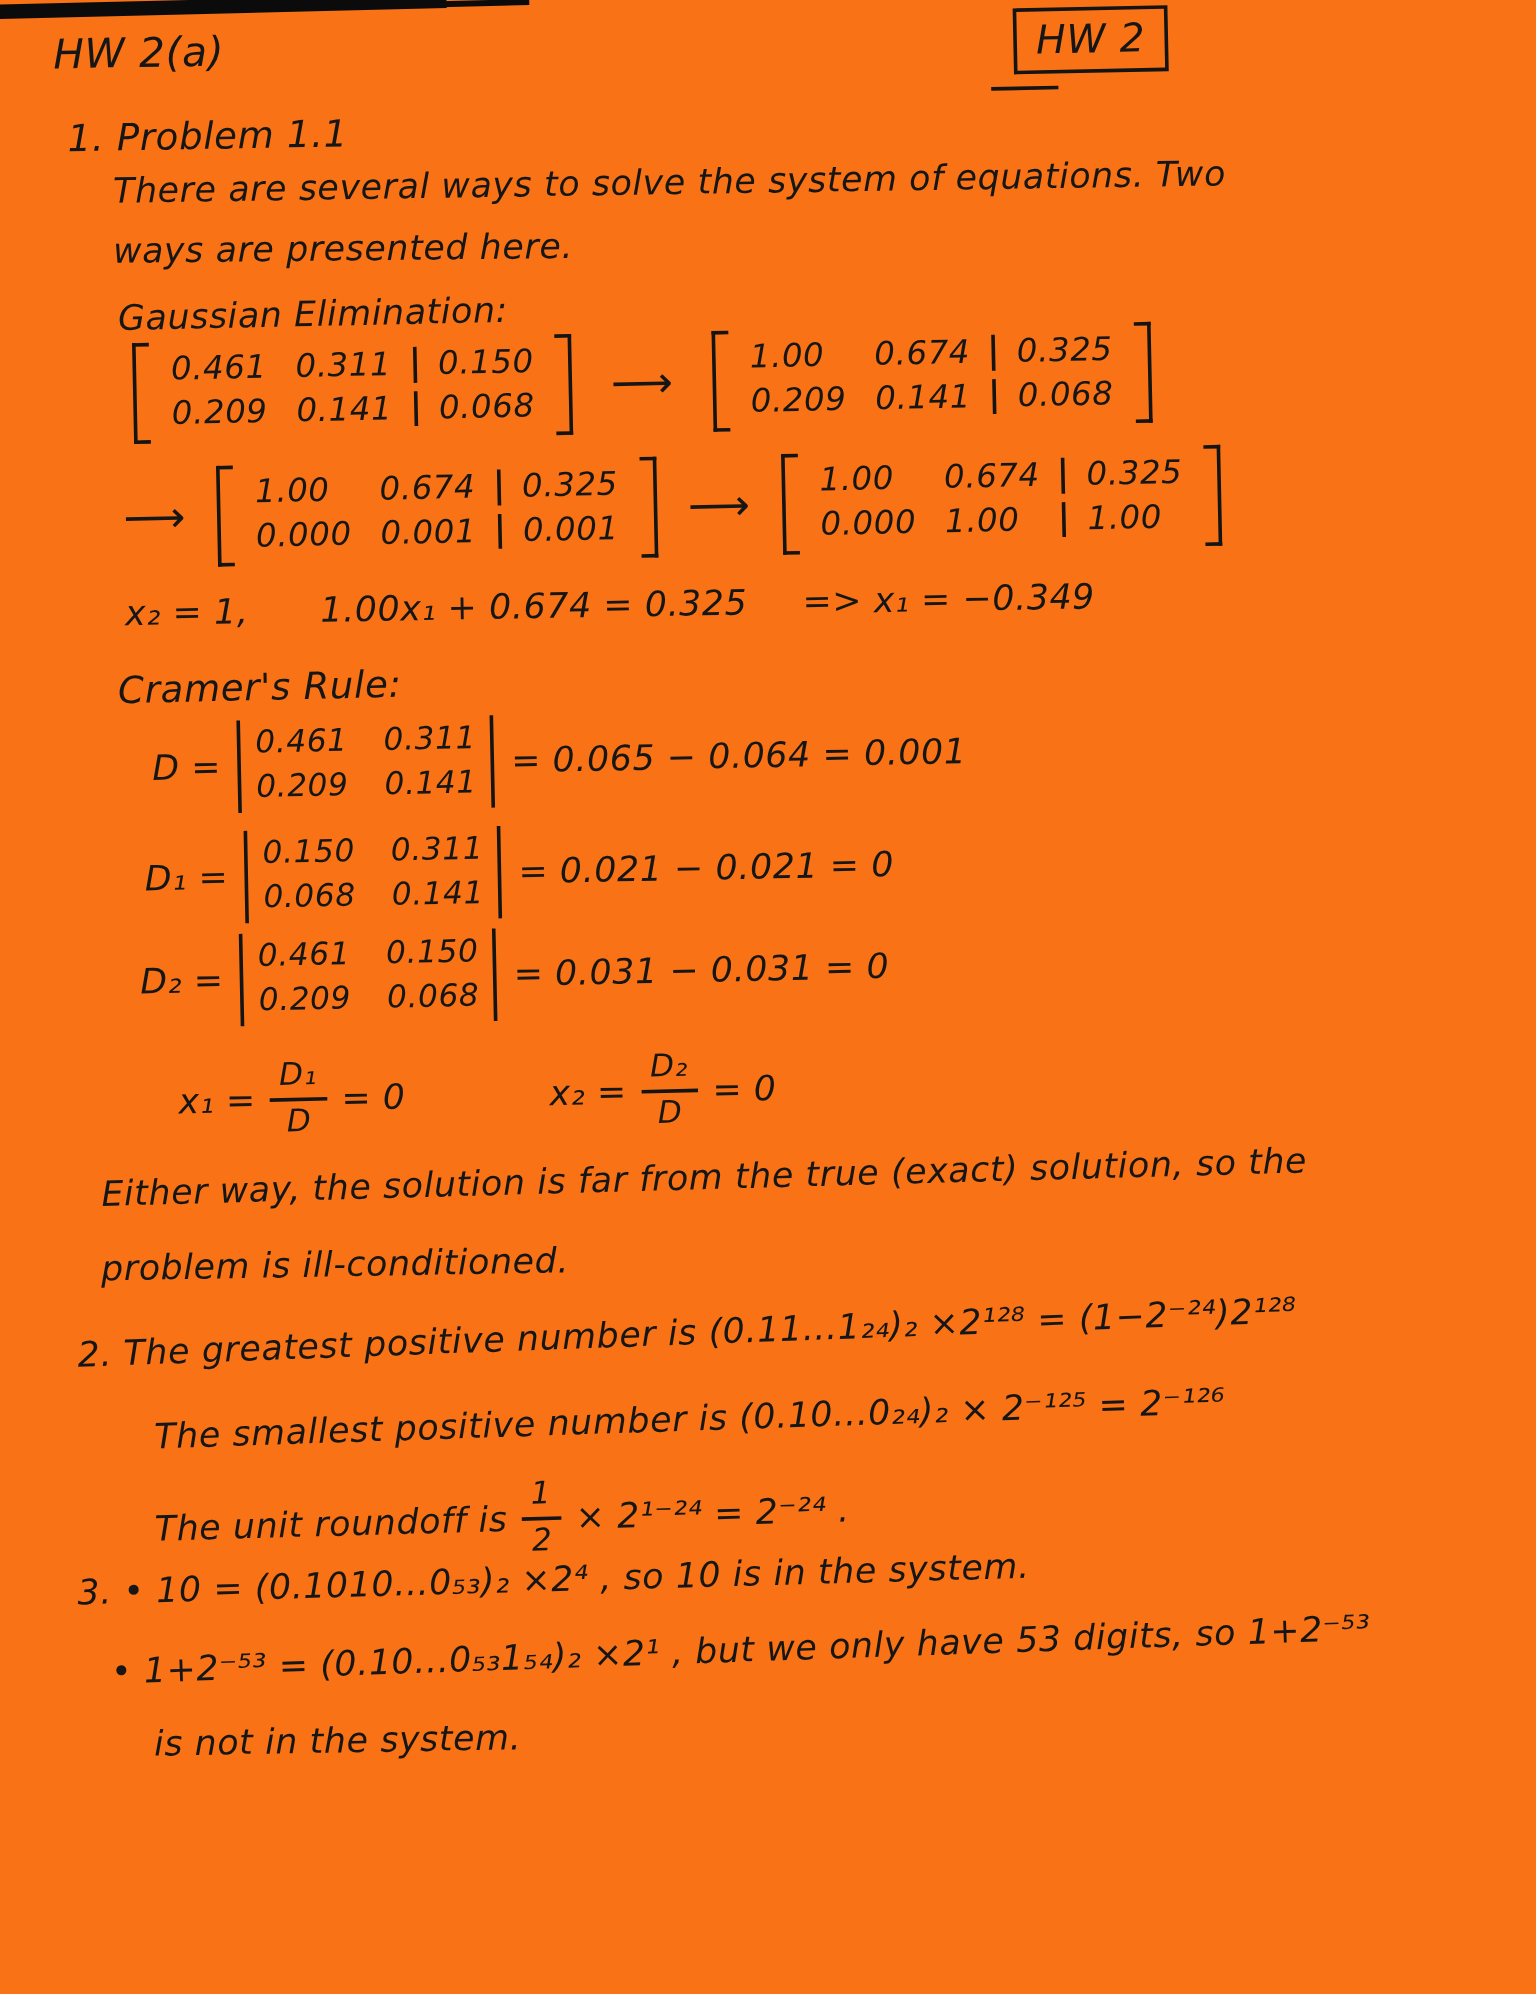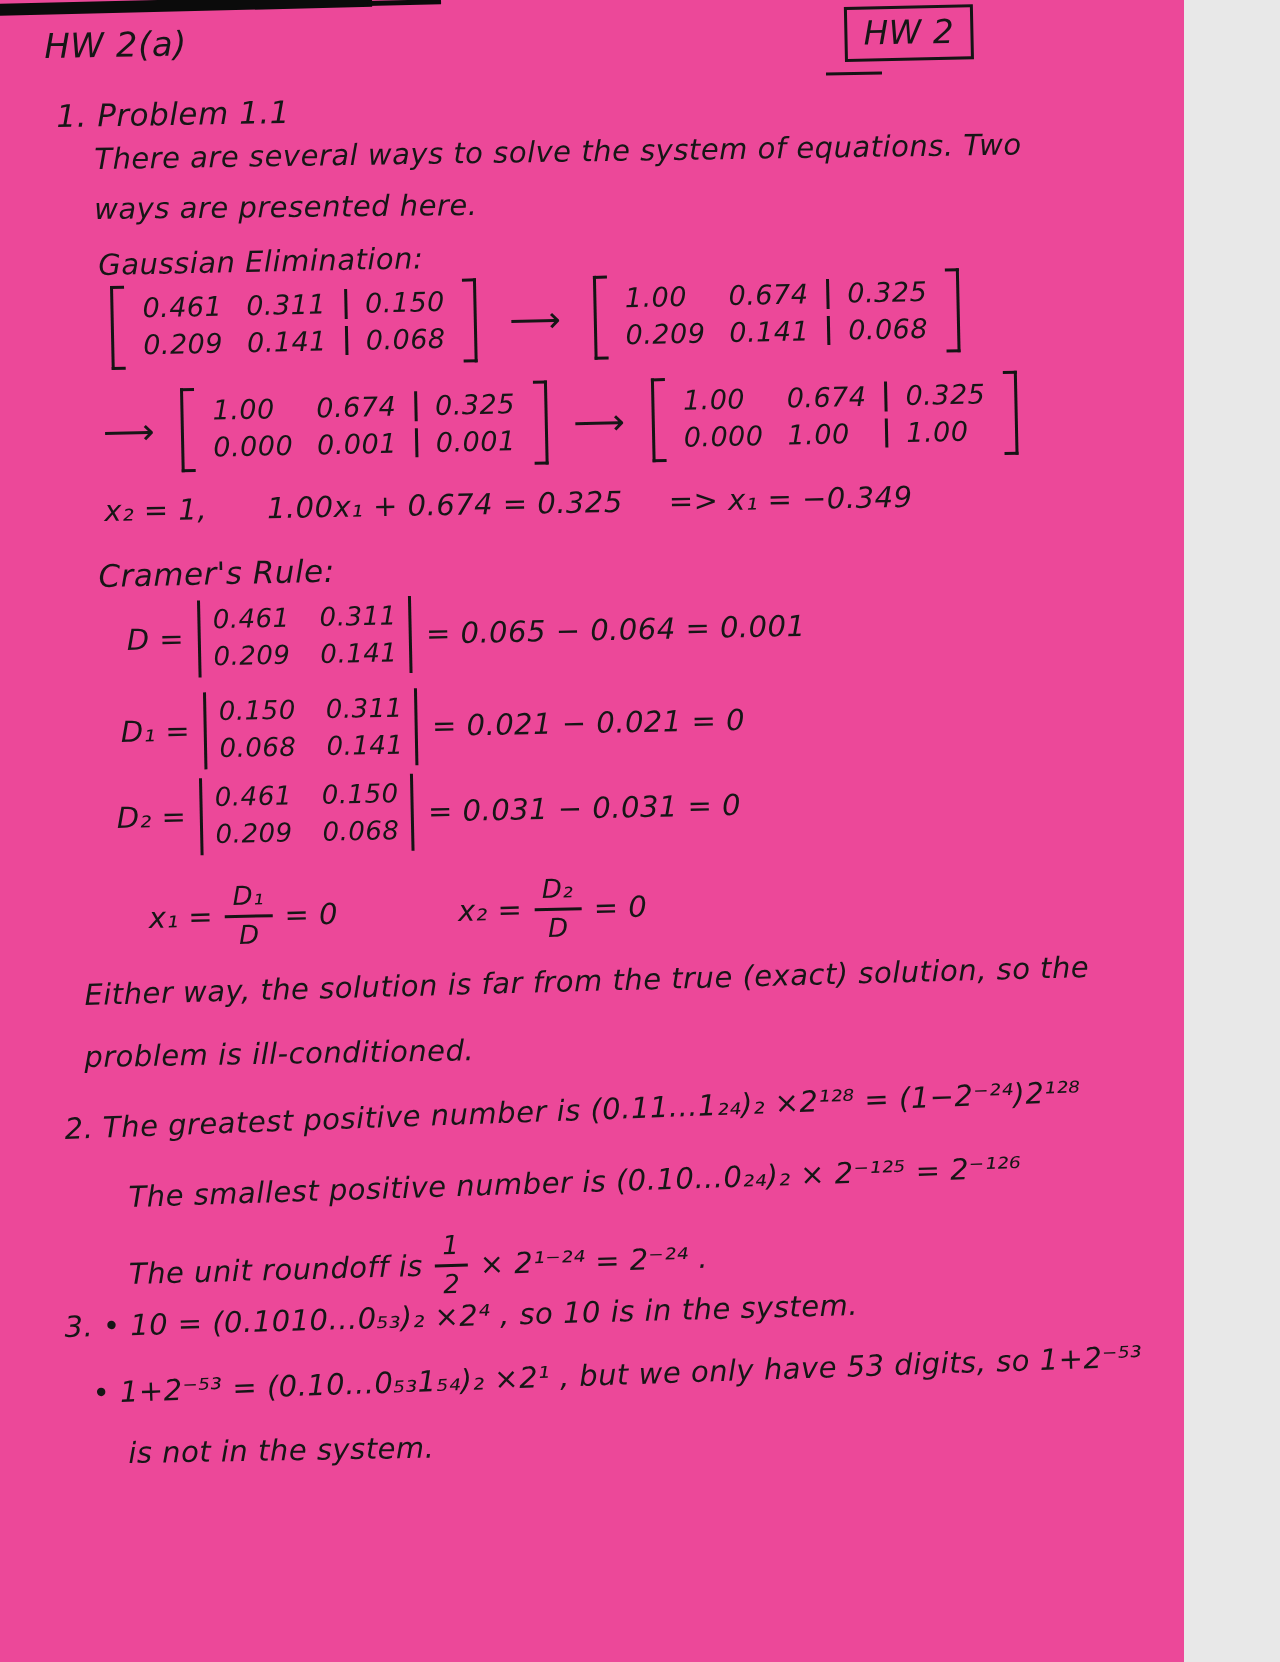--- a/index.html
+++ b/index.html
@@ -1,19 +1,19 @@
 <!DOCTYPE html>
 <html><head>
 <meta charset="utf-8">
 <style>
   html,body{margin:0;padding:0;background:#e8e8e8;}
   .page{
     position:relative;
-    width:1184px;height:1662px;
-    background:#ec4899;
+    width:1280px;height:1662px;
+    background:#f97316;
     overflow:hidden;
     font-family:"DejaVu Sans",sans-serif;
     font-style:italic;
     color:#161616;
     letter-spacing:.5px;
   }
   .abs{position:absolute;transform:rotate(var(--rot,-1deg));transform-origin:left top;white-space:nowrap;}
   .t{white-space:nowrap;}
   .fs30{font-size:29px;}
   .fs31{font-size:31px;}

